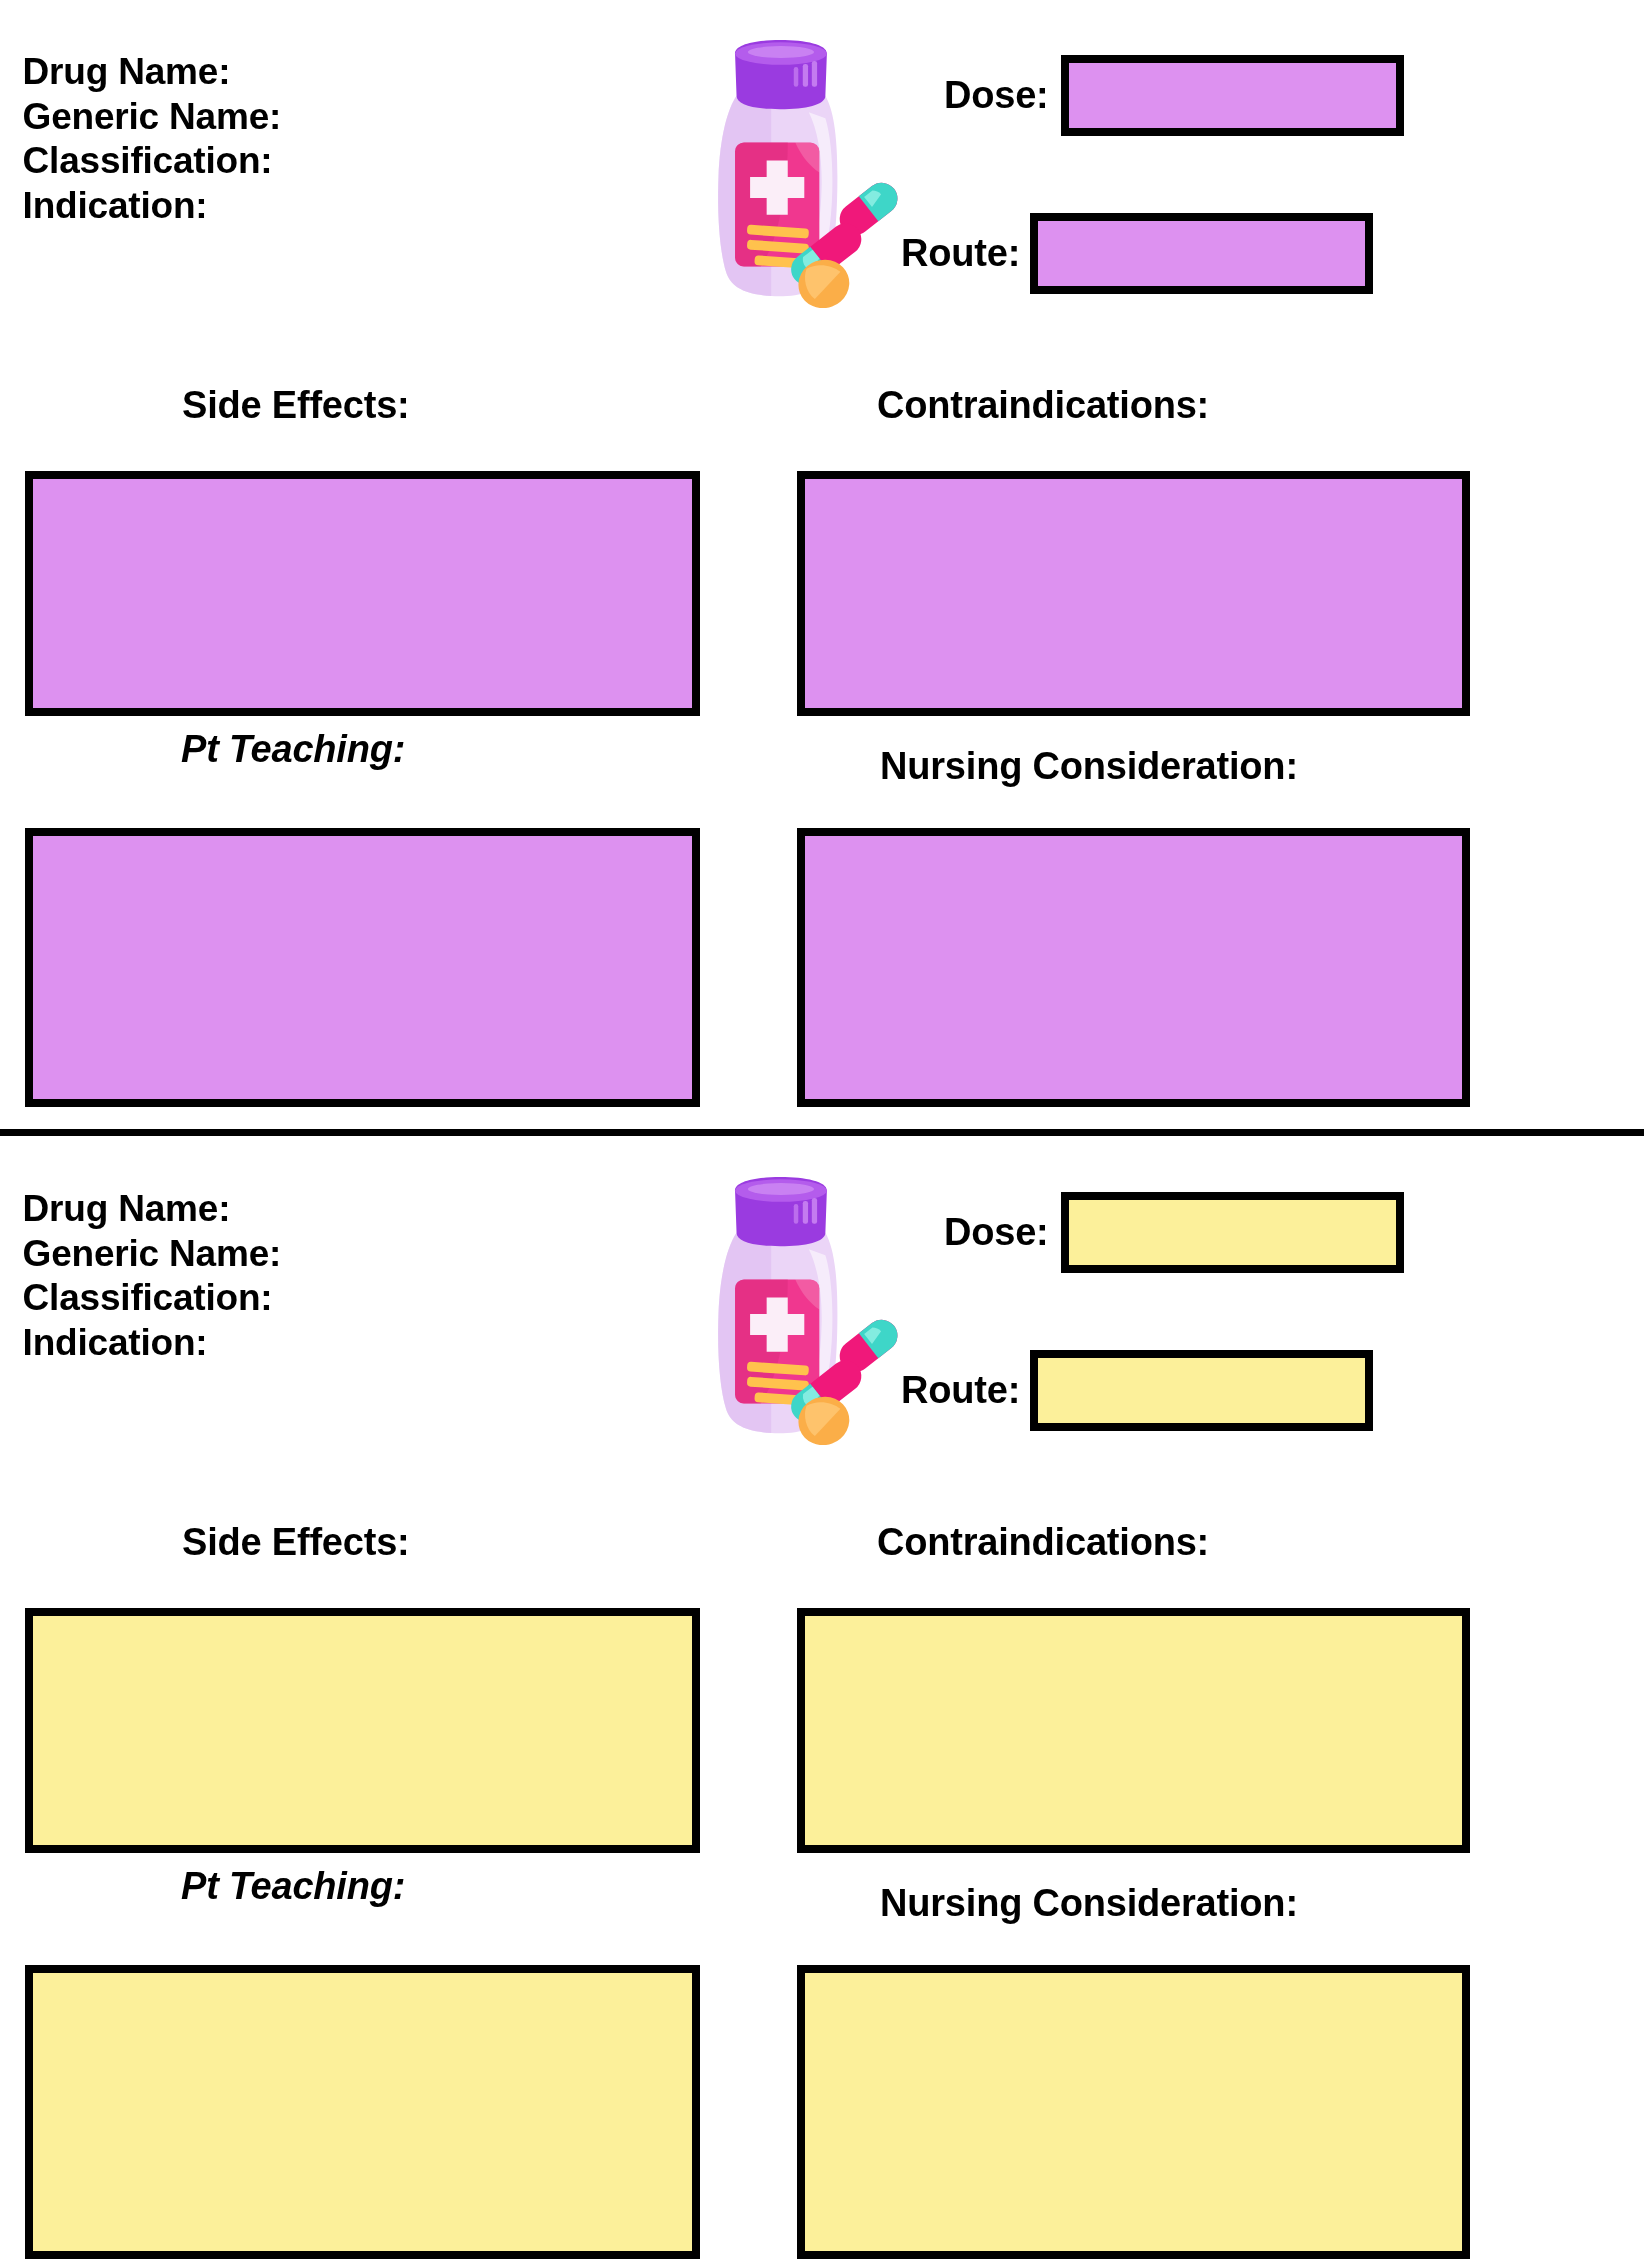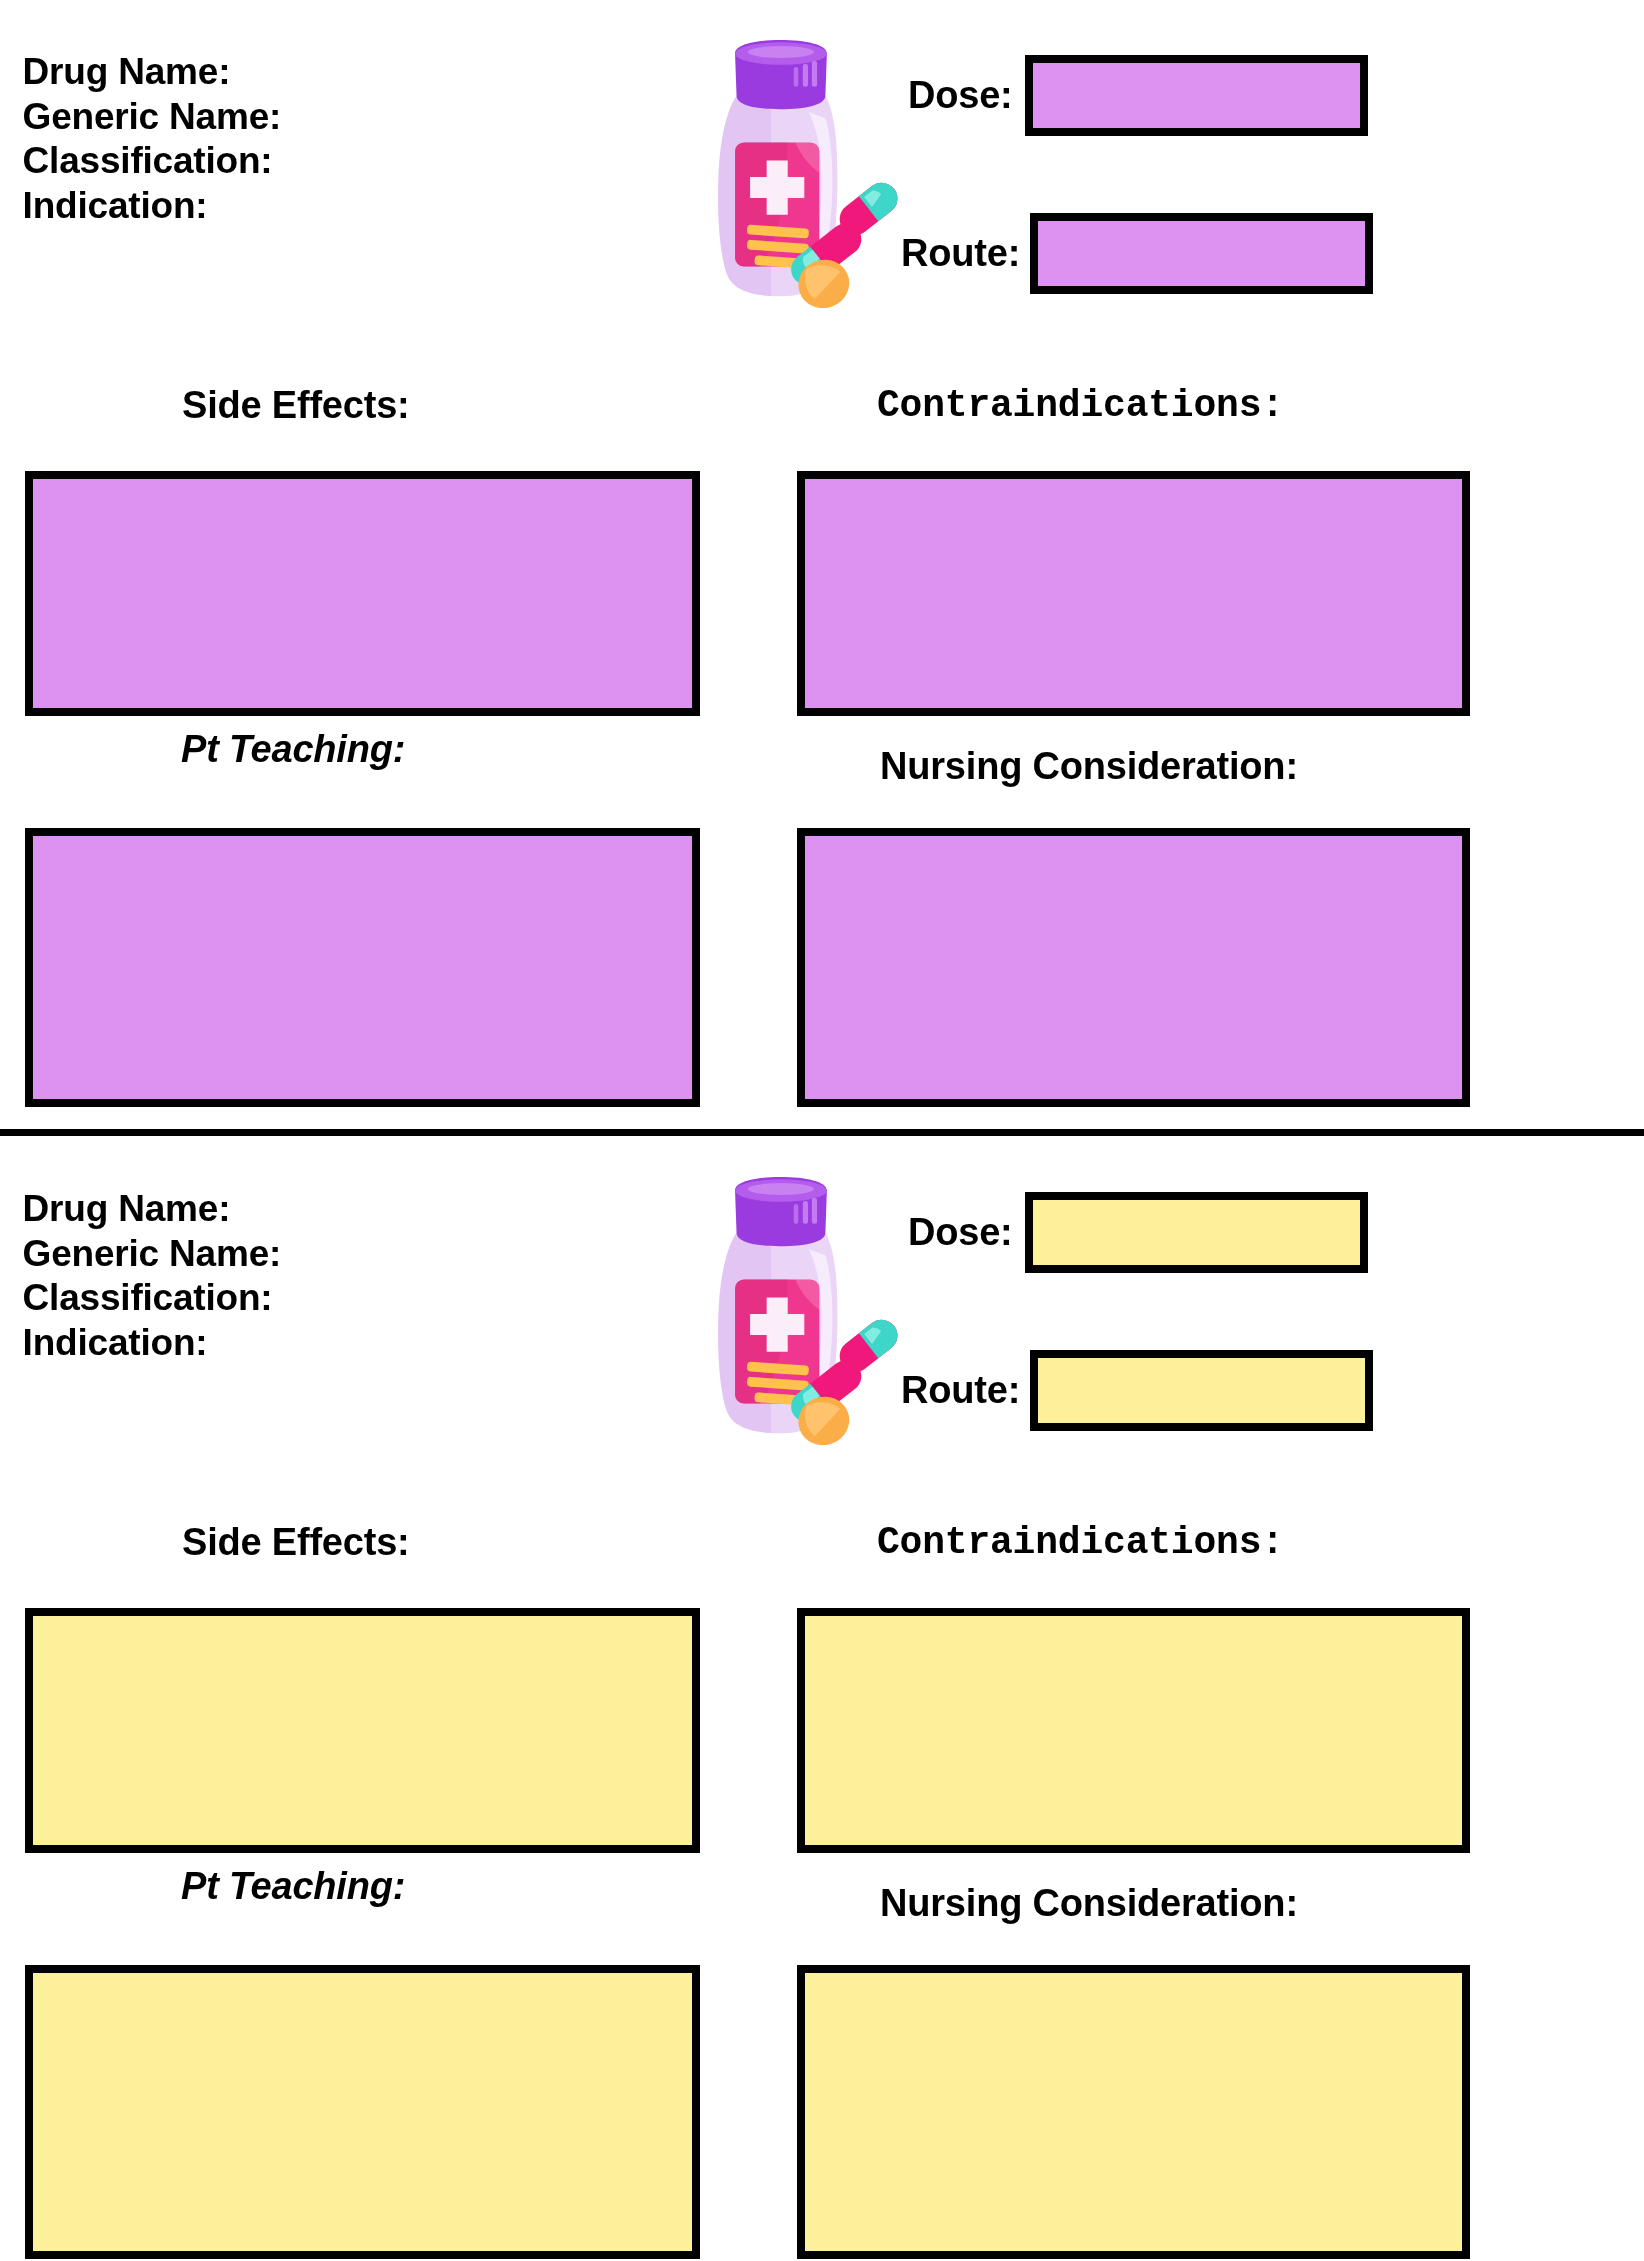--- a/index.html
+++ b/index.html
@@ -35,30 +35,30 @@
   .dr-row{position:absolute;display:flex;align-items:center;}
   .dr-label{
     font-size:38px;font-weight:700;color:#000;white-space:nowrap;
     letter-spacing:-0.2px;
   }
   .dr-box{
     width:343px;height:81px;border:8.3px solid #000;box-sizing:border-box;
   }
   #dose-row{left:908px;top:47px;}
   #route-row{left:901px;top:205px;}
-  #dose-row .dr-label{margin-right:12px;}
+  #dose-row .dr-label{margin-right:12px;margin-left:36px;}
   #route-row .dr-label{margin-right:10px;}
 
   
   .sec-head{
     position:absolute;font-size:38px;font-weight:700;color:#000;
     white-space:nowrap;letter-spacing:-0.2px;
   }
   #se-head{left:182px;top:384px;}
-  #ci-head{left:877px;top:384px;font-family:Liberation Mono, monospace;}
+  #ci-head{left:877px;top:384px;}
   #pt-head{left:181px;top:728px;font-style:italic;}
   #nc-head{left:880px;top:745px;}
 
   
   .cbox{position:absolute;border:8.3px solid #000;box-sizing:border-box;}
   #se-box{left:25px;top:471px;width:675px;height:245px;}
   #ci-box{left:797px;top:471px;width:673px;height:245px;}
   #pt-box{left:25px;top:828px;width:675px;height:279px;}
   #nc-box{left:797px;top:828px;width:673px;height:279px;}
 

